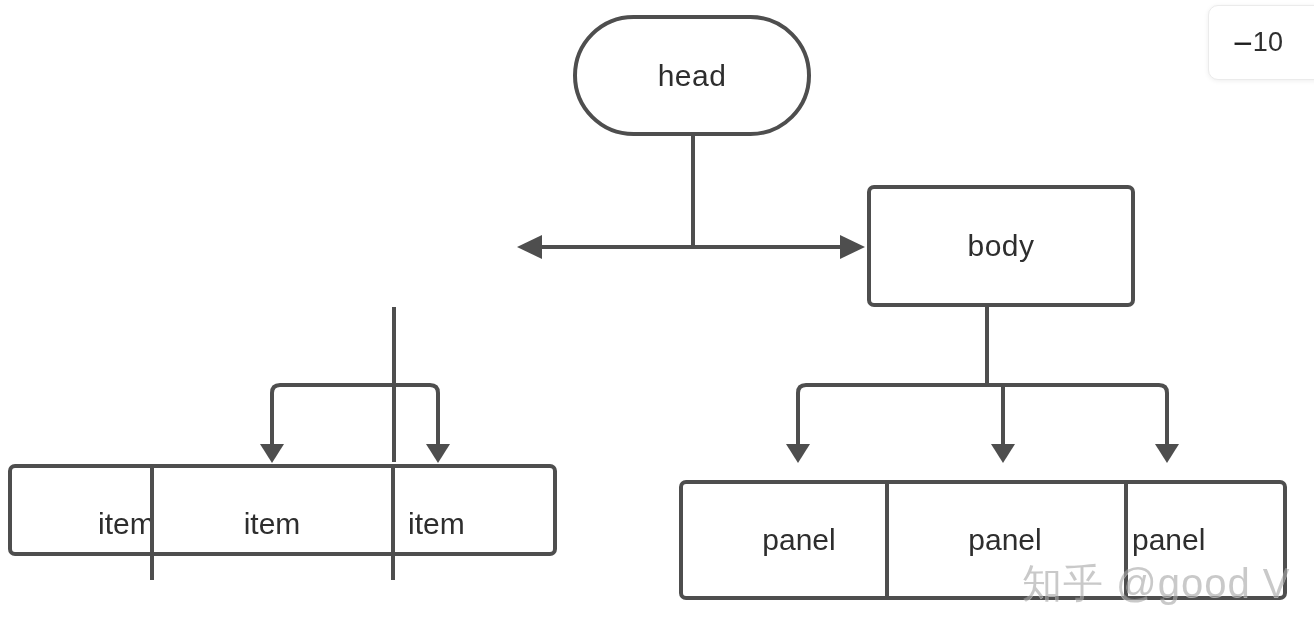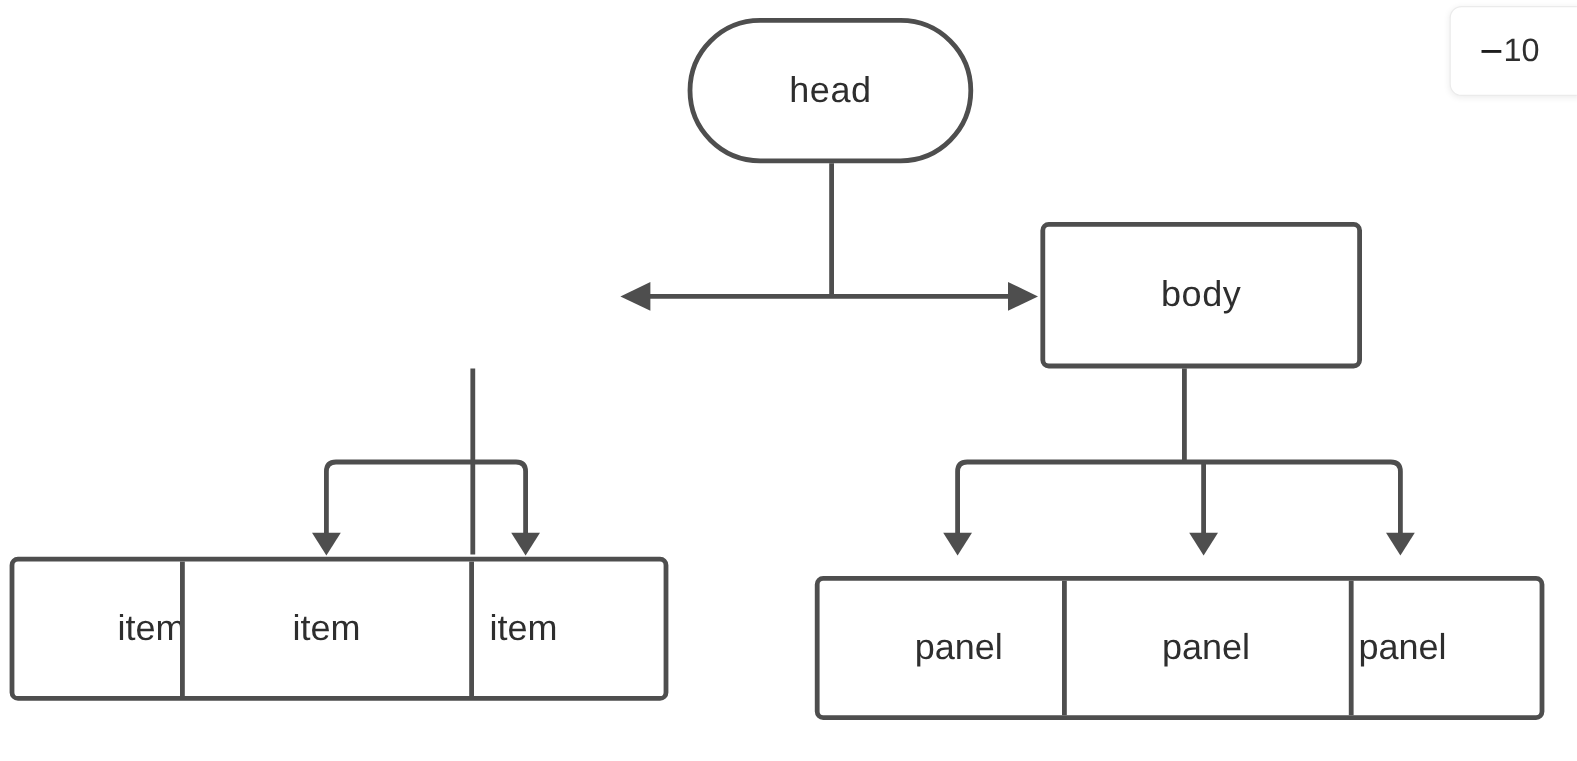--- a/index.html
+++ b/index.html
@@ -7,21 +7,21 @@
   .stage{position:relative;width:1314px;height:634px;overflow:hidden;background:#ffffff;}
   svg.connectors{position:absolute;left:0;top:0;z-index:1;}
   .node{position:absolute;box-sizing:border-box;border:4px solid #4e4e4e;background:#ffffff;
         display:flex;align-items:center;justify-content:center;z-index:2;
         color:#2e2e2e;font-size:30px;letter-spacing:0.5px;}
   #node-tabs{left:573px;top:15px;width:238px;height:121px;border-radius:62px;}
   #node-head{left:275px;top:185px;width:240px;height:122px;border-radius:7px;}
   #node-body{left:867px;top:185px;width:268px;height:122px;border-radius:7px;}
   .row{position:absolute;box-sizing:border-box;border:4px solid #4e4e4e;background:#ffffff;
        border-radius:7px;z-index:2;color:#2e2e2e;font-size:30px;}
-  #item-row{left:8px;top:464px;width:549px;height:120px;padding-left:31px;}
+  #item-row{left:8px;top:464px;width:549px;height:92px;padding-left:31px;}
   #panel-row{left:679px;top:480px;width:608px;height:120px;}
   .divider{position:absolute;top:0;width:4px;height:112px;background:#4e4e4e;}
   .cell-label{position:absolute;top:0;height:112px;line-height:112px;white-space:nowrap;}
   .center{transform:translateX(-50%);}
   .clipbox{position:absolute;left:0;top:0;height:112px;overflow:hidden;}
   .zoom-card{position:absolute;left:1208px;top:5px;width:150px;height:73px;background:#ffffff;
              border:1px solid #ebebeb;border-radius:10px;box-shadow:0 1px 5px rgba(0,0,0,0.07);
              display:flex;align-items:center;z-index:4;}
   .zoom-out-btn{border:none;background:transparent;cursor:pointer;padding:0;margin-left:24px;
                 font-size:34px;line-height:34px;color:#1d1d1d;font-family:"Liberation Sans",sans-serif;}
@@ -97,14 +97,15 @@
     <span class="cell-label" style="left:449px;">panel</span>
   </div>
 
   <div class="zoom-card">
     <button class="zoom-out-btn">
       <span>−</span>
     </button>
     <span class="zoom-level">10</span>
   </div>
 
+  <div class="watermark">知乎 @good V</div>
 
 </div>
 
 </body></html>

